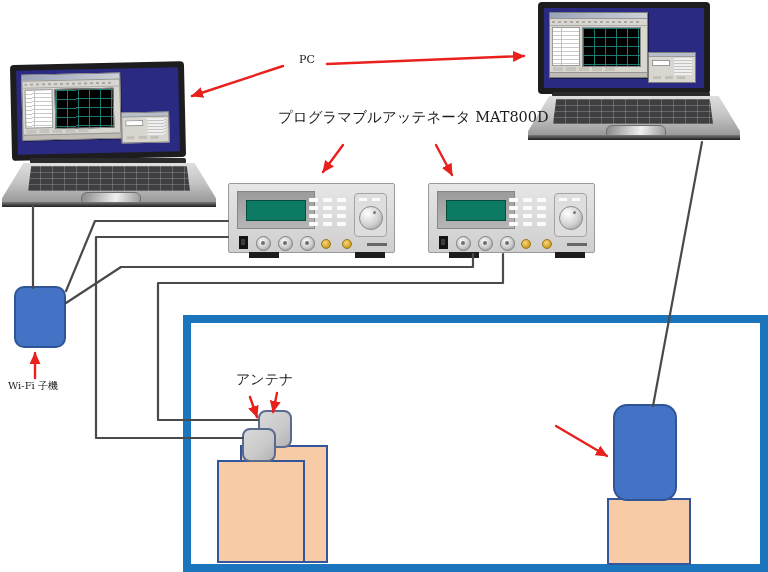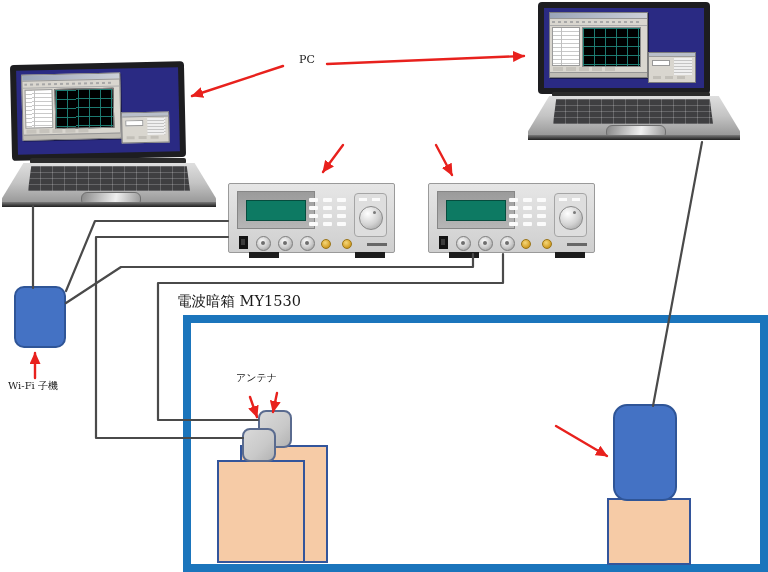--- a/index.html
+++ b/index.html
@@ -4,21 +4,21 @@
 <style>
   html,body{margin:0;padding:0;background:#fff;}
   .stage{position:relative;width:768px;height:572px;background:#fff;overflow:hidden;
          font-family:"DejaVu Serif","Liberation Serif",serif;}
 
   
   .lbl{position:absolute;color:#1b1b1b;white-space:nowrap;z-index:6;}
   .lbl-pc{left:287px;top:53px;font-size:11px;margin-left:12px;}
   .lbl-atten{left:278px;top:108px;font-size:14.5px;}
   .lbl-box{left:177px;top:292px;font-size:14.5px;}
-  .lbl-antenna{left:236px;top:371px;font-size:10px;}
+  .lbl-antenna{left:236px;top:371px;font-size:14px;}
   .lbl-client{left:8px;top:379px;font-size:10px;}
   .lbl-router{left:516px;top:396px;font-size:14.5px;}
 
   
   .shieldbox{position:absolute;left:183px;top:315px;width:585px;height:257px;
     border:8px solid var(--c-box_blue,#1b75bc);box-sizing:border-box;background:#fff;z-index:1;}
 
   
   .bluedev{position:absolute;background:var(--c-device_blue,#4472c4);
     border:2px solid var(--c-device_blue_border,#2f5597);box-sizing:border-box;z-index:2;}
@@ -247,17 +247,17 @@
       <line x1="327" y1="64" x2="524" y2="56" class="arrow" marker-end="url(#ah)"></line>
       <line x1="343" y1="145" x2="323" y2="172" class="arrow" marker-end="url(#ah)"></line>
       <line x1="436" y1="145" x2="452" y2="175" class="arrow" marker-end="url(#ah)"></line>
       <line x1="250" y1="397" x2="257" y2="417" class="arrow" marker-end="url(#ah)"></line>
       <line x1="277" y1="393" x2="273" y2="412" class="arrow" marker-end="url(#ah)"></line>
       <line x1="35" y1="378" x2="35" y2="353" class="arrow" marker-end="url(#ah)"></line>
       <line x1="556" y1="426" x2="607" y2="456" class="arrow" marker-end="url(#ah)"></line>
     </svg>
 
   <div class="lbl lbl-pc">PC</div>
-  <div class="lbl lbl-box">電波暗箱 MY1530</div>
+  <div class="lbl lbl-atten">プログラマブルアッテネータ MAT800D</div>
   <div class="lbl lbl-antenna">アンテナ</div>
   <div class="lbl lbl-client">Wi-Fi 子機</div>
 
 </div>
 
 </body></html>

